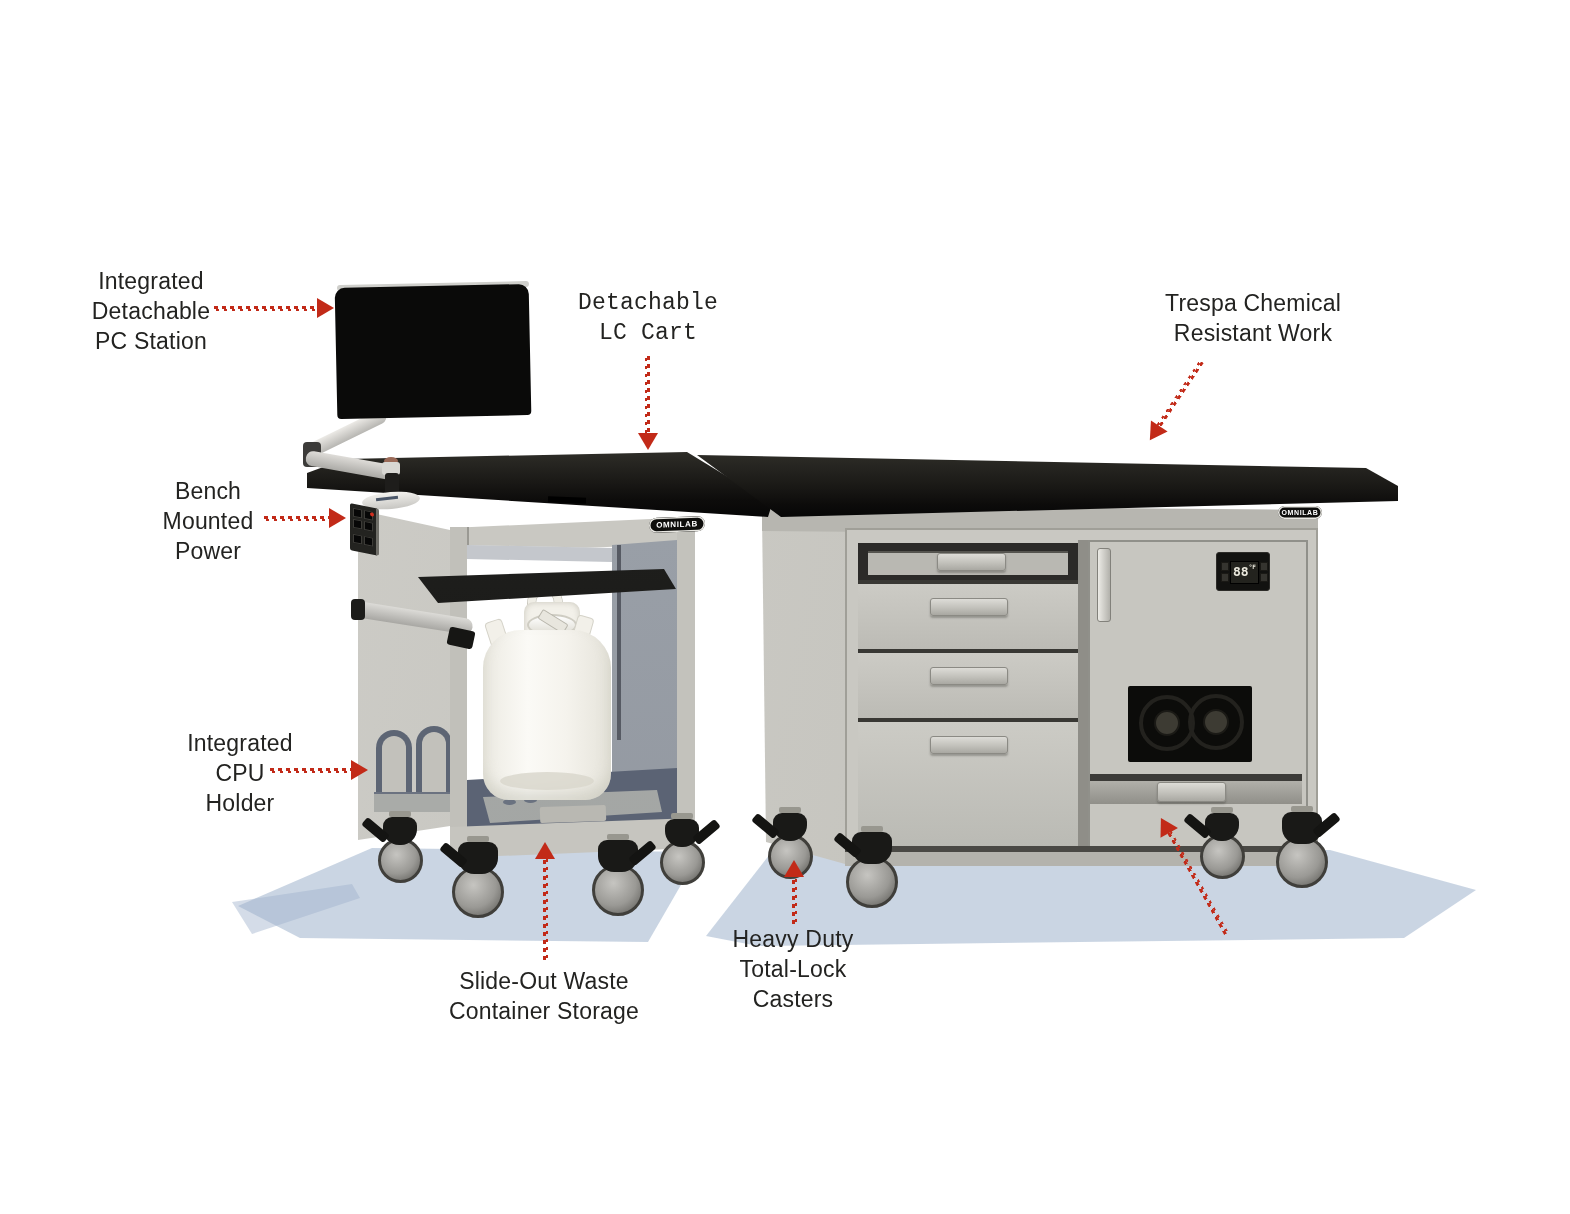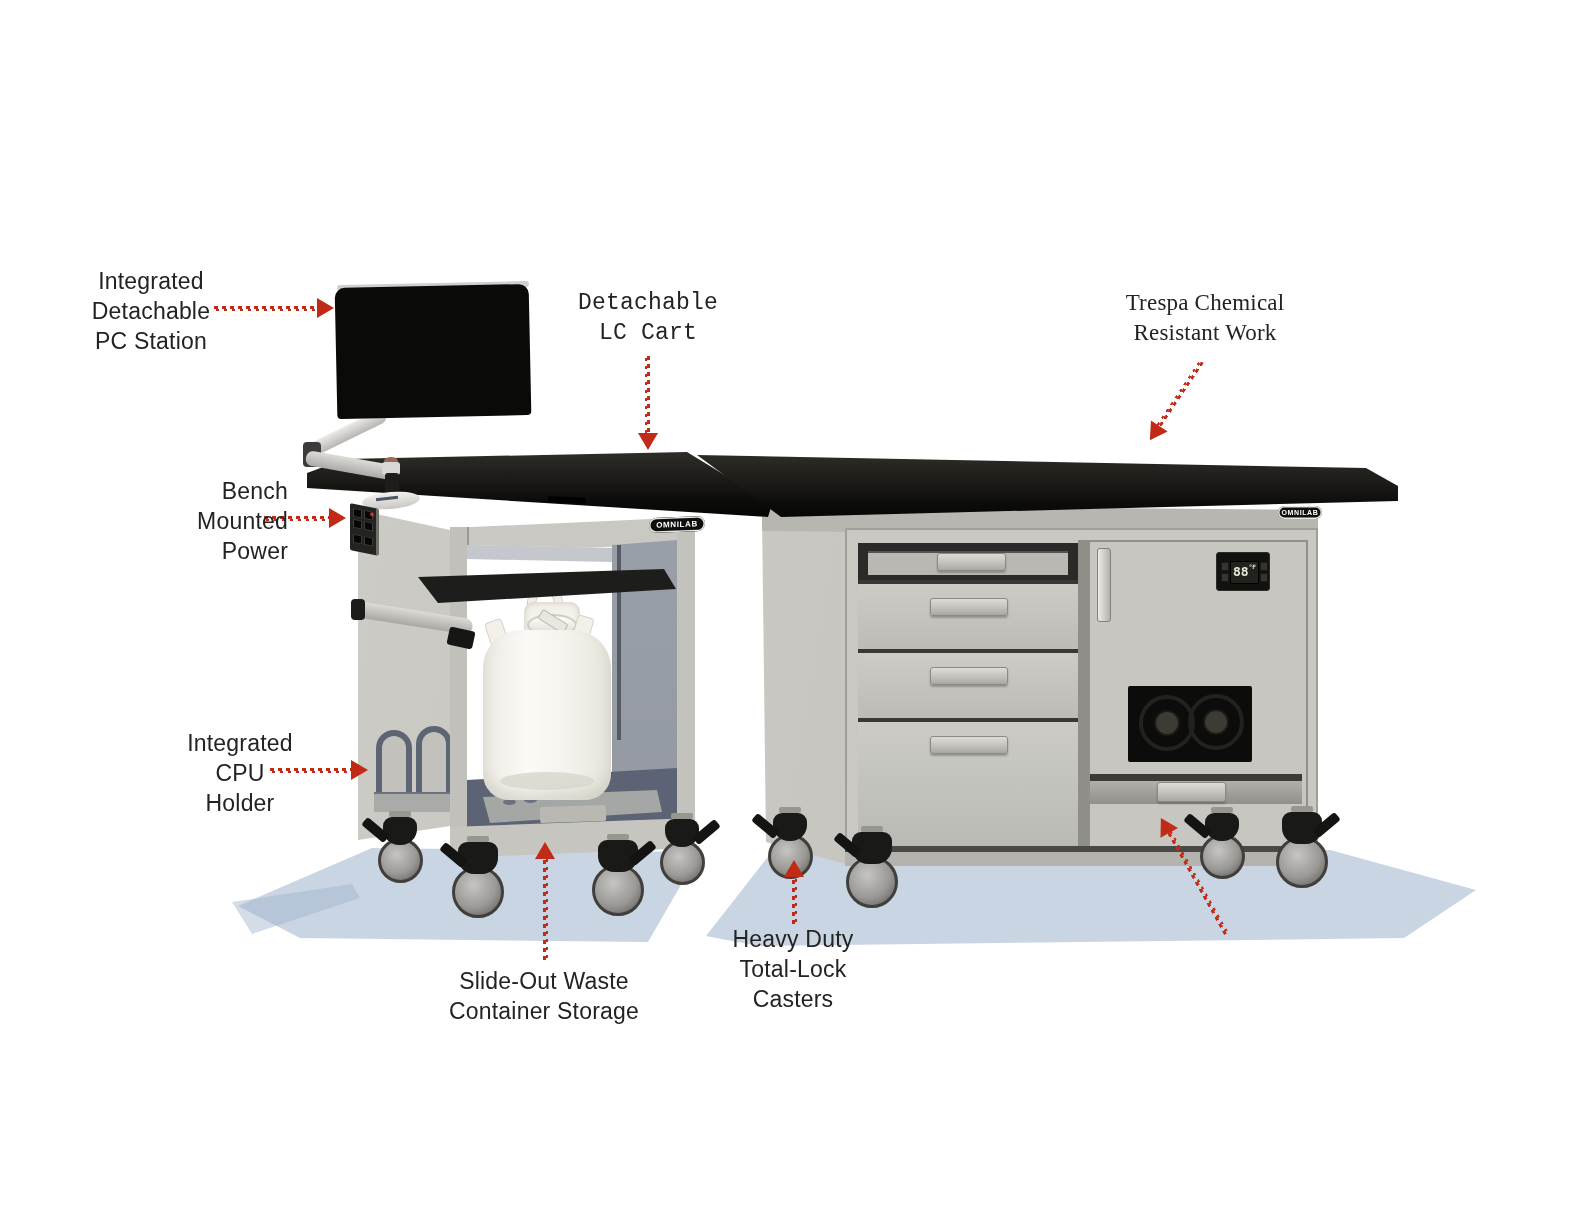--- a/index.html
+++ b/index.html
@@ -293,25 +293,25 @@
 
   <div class="callout" style="left:56px;top:266px;width:190px;">
     <div class="line">Integrated</div>
     <div class="line">Detachable</div>
     <div class="line">PC Station</div>
   </div>
   <div class="callout" style="left:548px;top:288px;width:200px;font-family:Liberation Mono, monospace;">
     <div class="line">Detachable</div>
     <div class="line">LC Cart</div>
   </div>
-  <div class="callout" style="left:1070px;top:288px;width:270px;font-family:Liberation Serif, serif;">
+  <div class="callout" style="left:1118px;top:288px;width:270px;">
     <div class="line">Trespa Chemical</div>
     <div class="line">Resistant Work</div>
   </div>
-  <div class="callout" style="left:128px;top:476px;width:160px;text-align:right;">
+  <div class="callout" style="left:128px;top:476px;width:160px;">
     <div class="line">Bench</div>
     <div class="line">Mounted</div>
     <div class="line">Power</div>
   </div>
   <div class="callout" style="left:150px;top:728px;width:180px;">
     <div class="line">Integrated</div>
     <div class="line">CPU</div>
     <div class="line">Holder</div>
   </div>
   <div class="callout" style="left:698px;top:924px;width:190px;">

